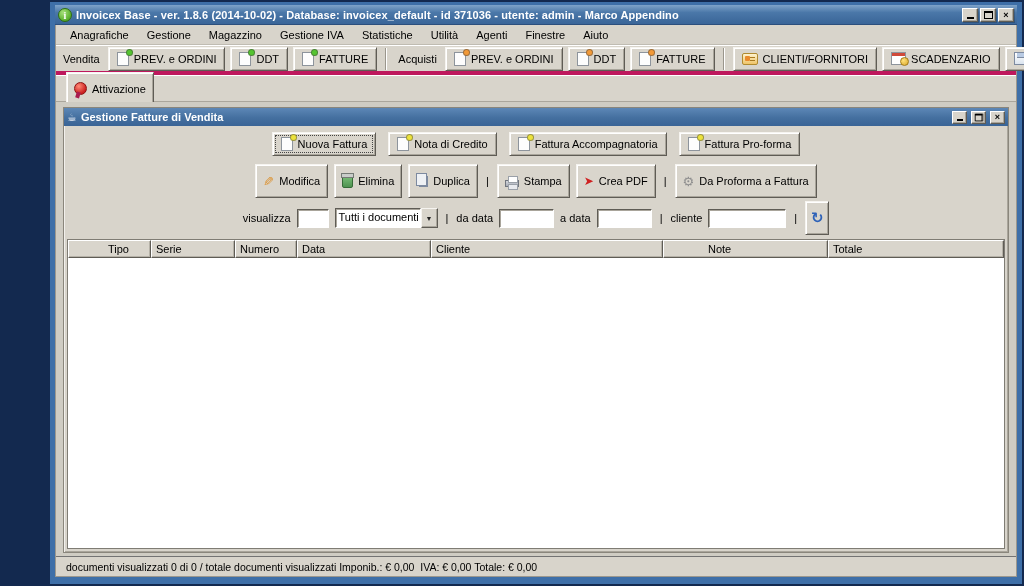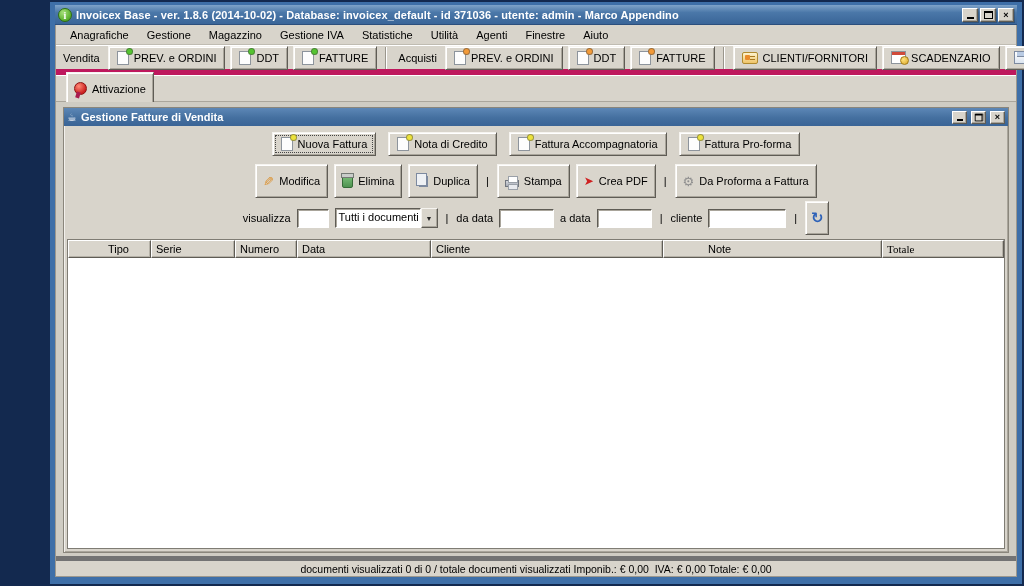--- a/index.html
+++ b/index.html
@@ -52,21 +52,21 @@
   
   .app { flex:1; background:#d8d4cb; display:flex; flex-direction:column; border:1px solid #9c988e; border-top:none; }
   .menubar {
     height:20px; flex:0 0 20px; display:flex; align-items:center;
     padding-left:6px; gap:2px; border-bottom:1px solid #c0bcb2;
   }
   .menu-item { padding:16px 8px; cursor:default; }
   
   .toolbar {
     flex:0 0 30px; height:30px; display:flex; align-items:center;
-    padding:0 4px; gap:5px; border-top:1px solid #fff; border-bottom:6px solid #be185d;
+    padding:0 4px; gap:5px; border-top:1px solid #fff; border-bottom:4px solid #be185d;
   }
   .toolbar2 { flex:0 0 27px; height:27px; border-bottom:1px solid #aaa69c; }
   .tb-label { padding:0 3px; }
   .tb-sep { width:2px; height:22px; border-left:1px solid #9a968c; border-right:1px solid #ffffff; margin:0 3px; }
   .btn {
     display:inline-flex; align-items:center; gap:5px;
     background:#d9d5cc; font-family:inherit; font-size:11px; color:#000;
     border:1px solid; border-color:#f6f4f0 #5f5c55 #5f5c55 #f6f4f0;
     box-shadow: inset 1px 1px 0 #fff, inset -1px -1px 0 #a9a59b;
     padding:3px 8px; height:24px; cursor:default; white-space:nowrap;
@@ -153,26 +153,26 @@
   }
   .refresh-btn { width:24px; height:22px; padding:0; justify-content:center; }
   
   .tbl { flex:1; margin:10px 1px 1px 1px; display:flex; flex-direction:column; border:1px solid #7f7c74; background:#fff; overflow:hidden; }
   .tbl-head { flex:0 0 18px; display:flex; background:#d9d5cc; }
   .th {
     padding:2px 4px; border:1px solid; border-color:#fff #5f5c55 #5f5c55 #fff;
     box-shadow: inset -1px -1px 0 #b5b1a7; white-space:nowrap; overflow:hidden; cursor:default;
   }
   .th.c1{width:83px;padding-left:39px;} .th.c2{width:84px;} .th.c3{width:62px;} .th.c4{width:134px;}
-  .th.c5{width:232px;} .th.c6{width:219px;padding-left:44px;} .th.c7{flex:1;font-family:Liberation Serif, serif;}
+  .th.c5{width:232px;} .th.c6{width:165px;padding-left:44px;} .th.c7{flex:1;}
   .tbl-body { flex:1; background:#fff; }
   
   .statusbar {
-    flex:0 0 20px; height:20px; display:flex; align-items:center; justify-content:center;
-    padding:0 10px; border-top:5px solid #737373; font-size:10.5px;
+    flex:0 0 20px; height:20px; display:flex; align-items:center; justify-content:flex-start;
+    padding:0 10px; border-top:1px solid #737373; font-size:10.5px;
   }
   .statusbar span { white-space:pre; }
 </style>
 </head>
 <body>
 
 <div class="frame">
 
   <div class="titlebar">
     <span class="app-icon"></span>

